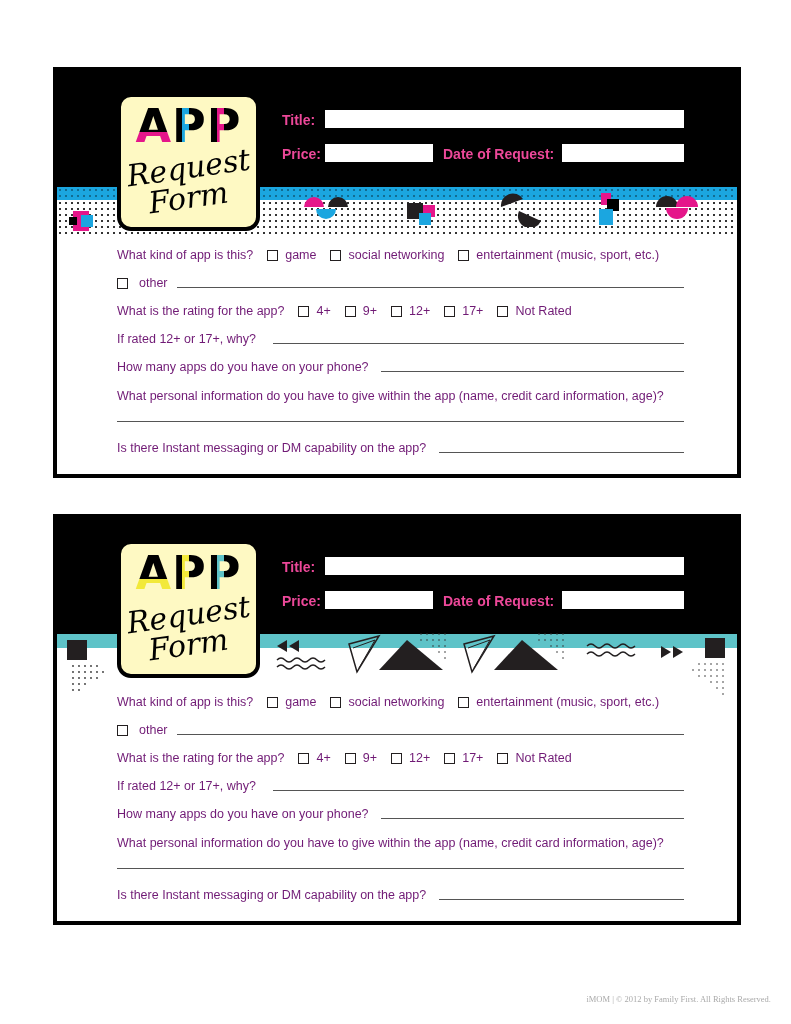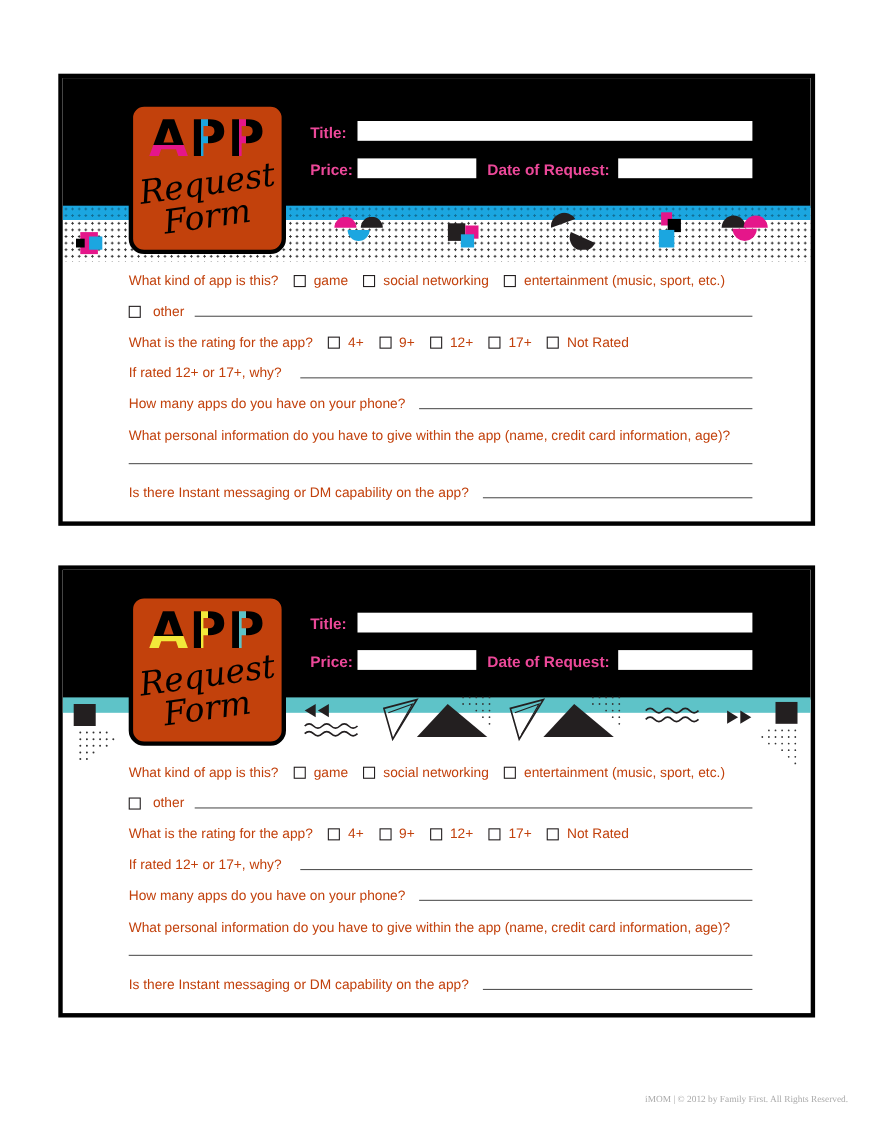--- a/index.html
+++ b/index.html
@@ -27,21 +27,21 @@
     position: absolute; left: 0; right: 0; top: 129px; height: 38px;
     background-image: radial-gradient(circle, #333 0.9px, transparent 1.2px);
     background-size: 6px 6px;
   }
   .c2 .stripe {
     position: absolute; left: 0; right: 0; top: 116px; height: 14px; background: #5ec3c8;
   }
 
   .logo-box {
     position: absolute; left: 60px; top: 22px; width: 143px; height: 138px;
-    background: #c2410c; border: 4px solid #000; border-radius: 14px; z-index: 3;
+    background: #fef9c3; border: 4px solid #000; border-radius: 14px; z-index: 3;
     text-align: center;
   }
   .logo-app {
     font-family: "DejaVu Sans", sans-serif; font-weight: bold; font-size: 46px;
     letter-spacing: 1px; margin-top: 6px; line-height: 46px; color: #000;
   }
   .logo-app span { position: relative; display: inline-block; }
   .logo-script {
     font-family: "DejaVu Serif", serif; font-style: italic; font-size: 30px;
     line-height: 30px; color: #000; transform: rotate(-8deg); margin-top: 4px;
@@ -50,21 +50,21 @@
 
   .hdr-label {
     position: absolute; color: #ec4899; font-weight: bold; font-size: 14px;
     font-family: "Liberation Sans", sans-serif;
   }
   .hdr-field {
     position: absolute; background: #fff; height: 18px; border: none;
   }
 
   .q {
-    position: absolute; font-size: 12.5px; color: #c2410c; white-space: nowrap;
+    position: absolute; font-size: 12.5px; color: #701a75; white-space: nowrap;
     display: flex; align-items: center; justify-content: center;
   }
   .cb {
     display: inline-block; width: 11px; height: 11px; border: 1.2px solid #231f20;
     margin-right: 7px; background: #fff; vertical-align: middle; flex: none;
   }
   .opt { display: inline-flex; align-items: center; margin-left: 14px; }
   .line {
     position: absolute; height: 0; border-top: 1.2px solid #555;
   }

